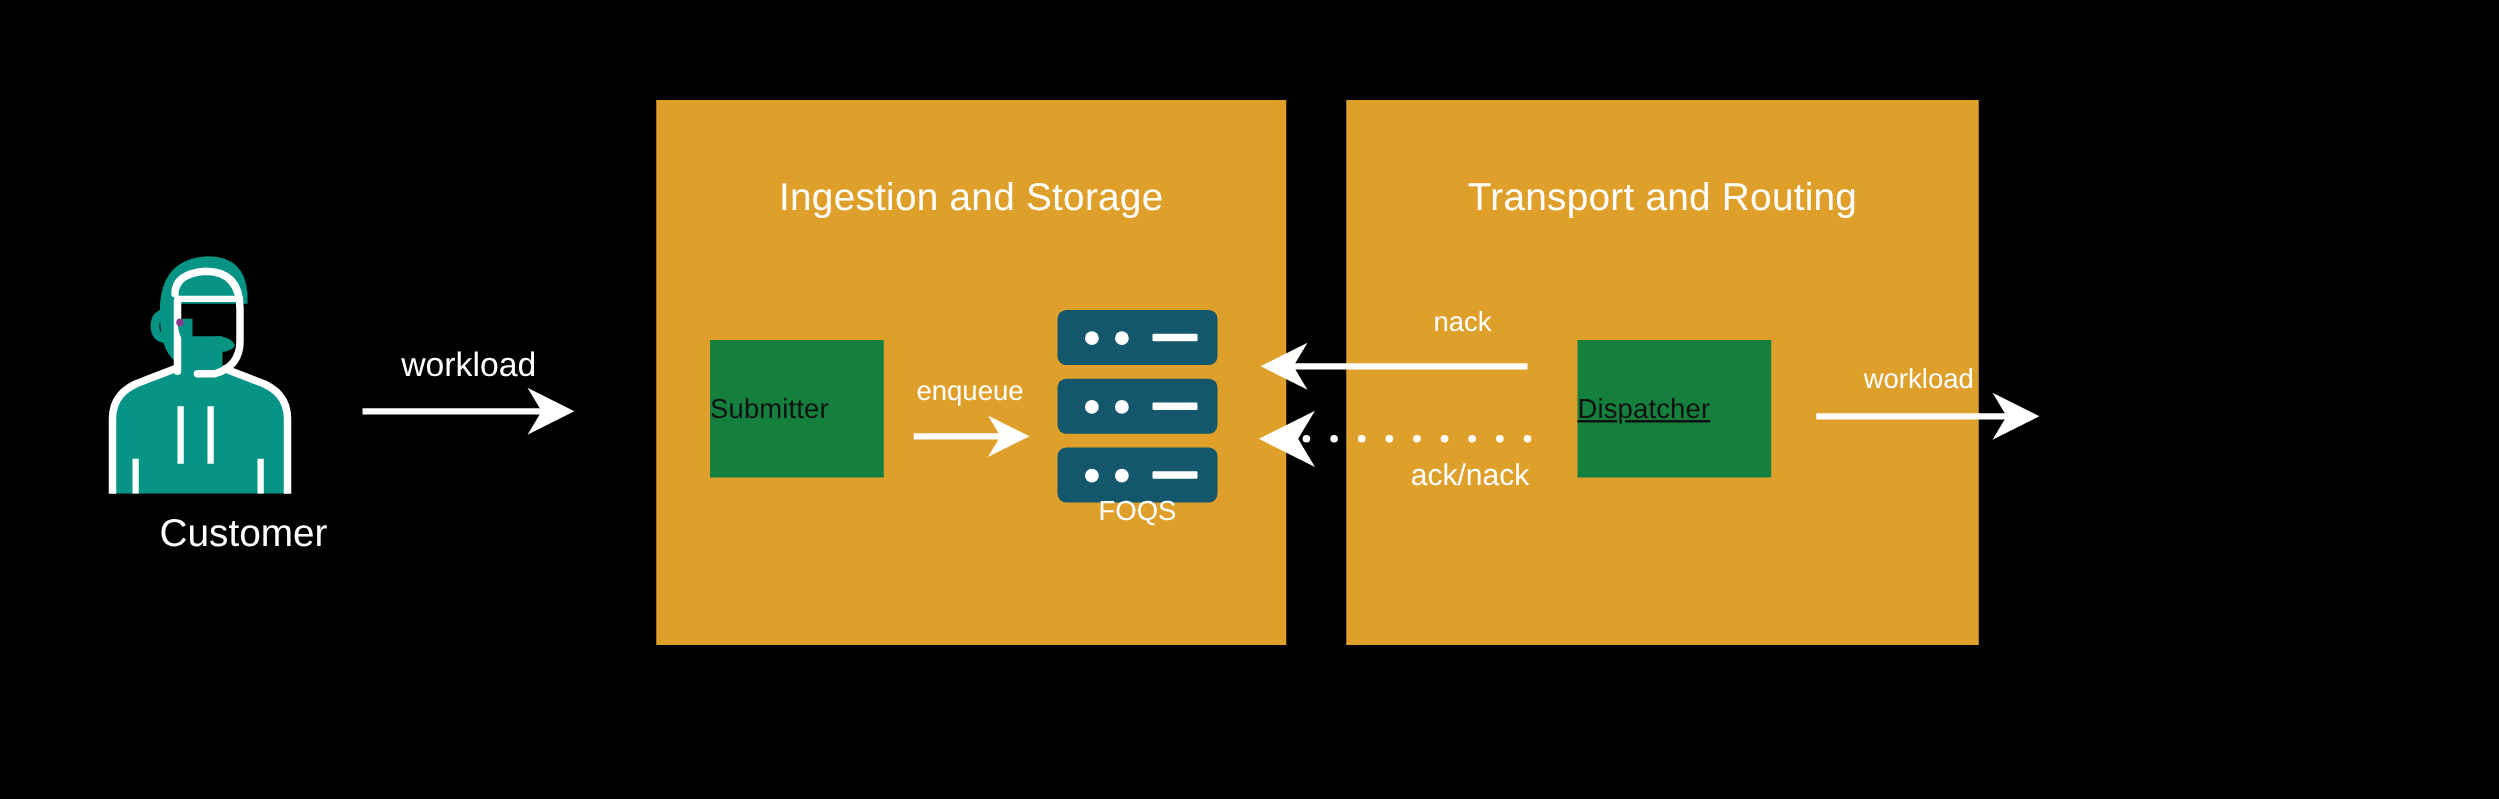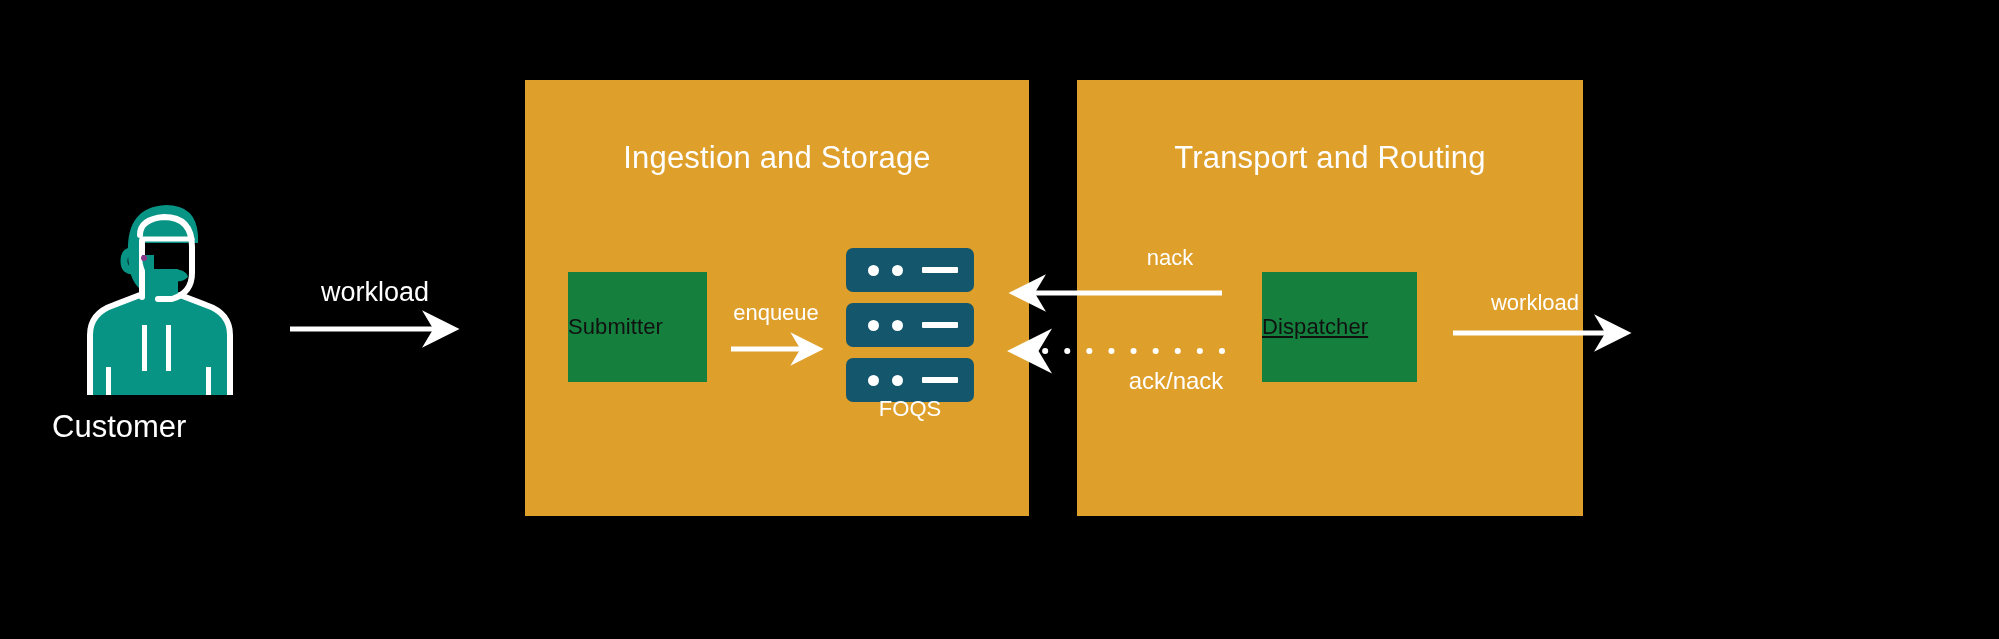--- a/index.html
+++ b/index.html
@@ -55,21 +55,21 @@
     position: absolute;
     color: #ffffff;
     white-space: nowrap;
     text-align: center;
   }
 
   
   .actor-caption {
     position: absolute;
     width: 100%;
-    text-align: left;
+    text-align: right;
     font-size: 31px;
     color: #ffffff;
     white-space: nowrap;
   }
 
   
   .server-unit {
     position: absolute;
     background: #14566B;
     border-radius: 7px;

